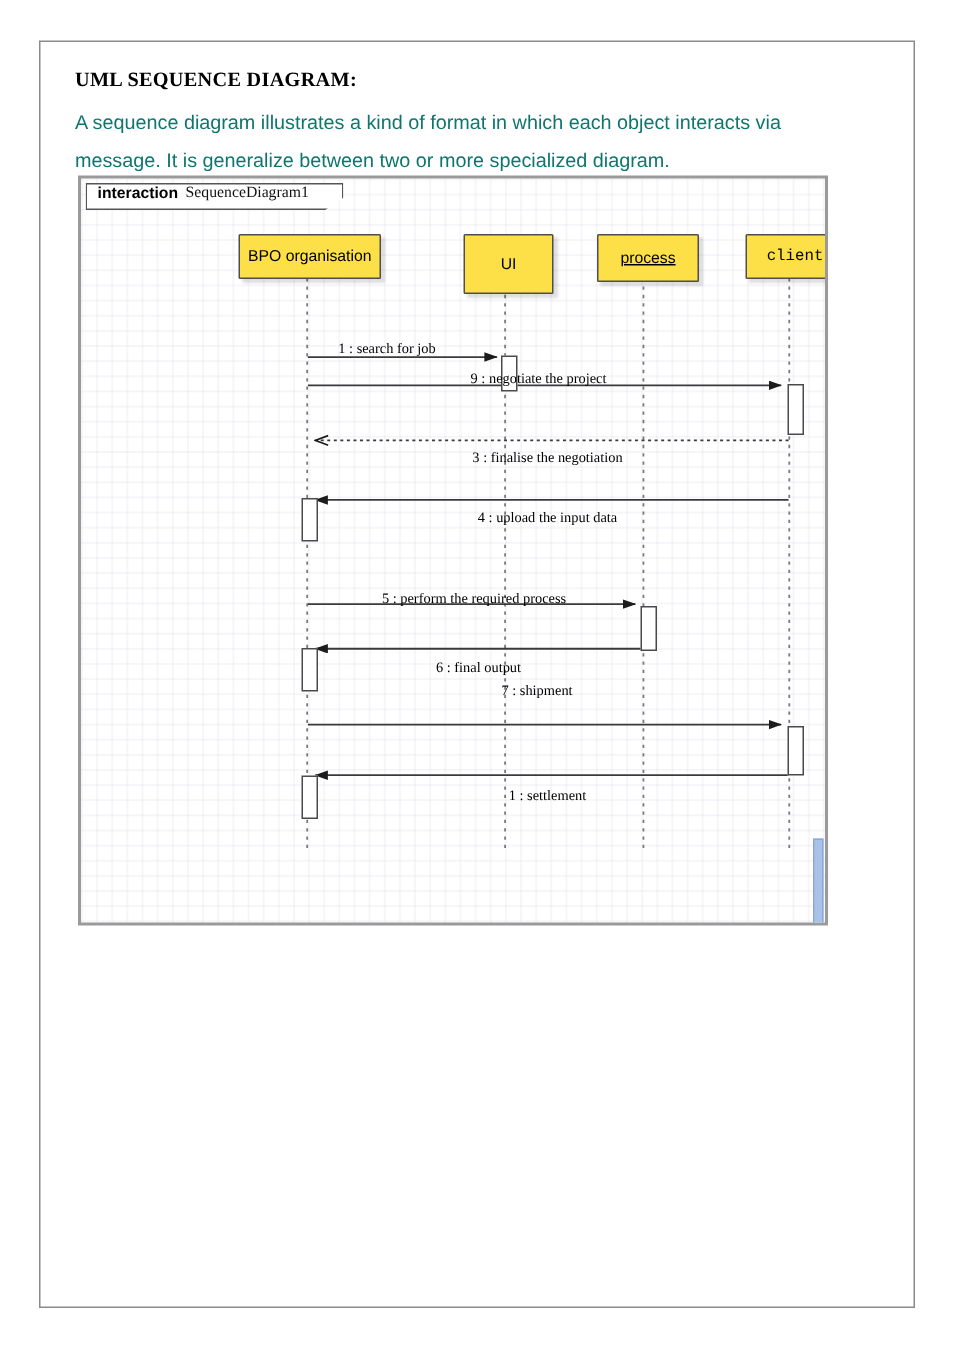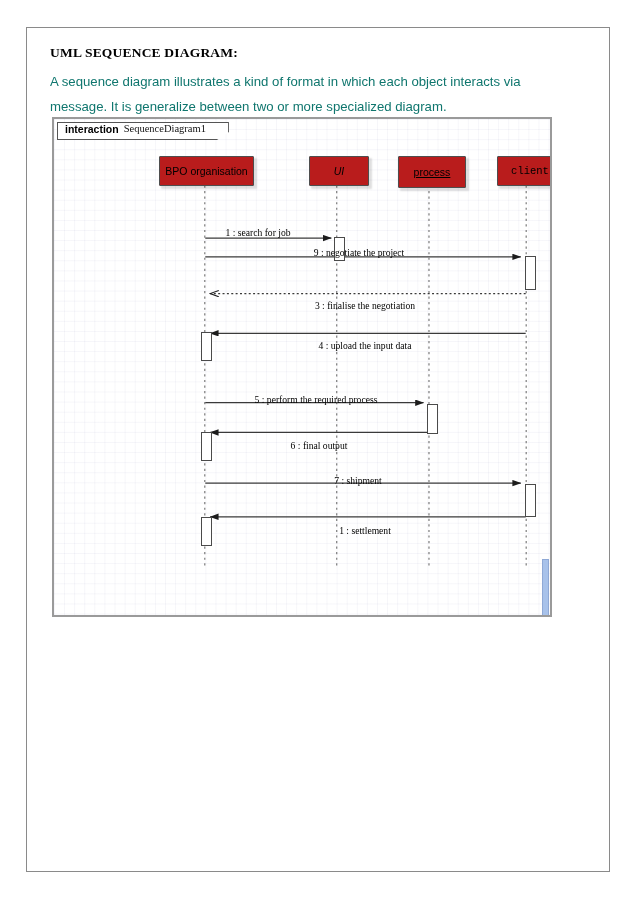--- a/index.html
+++ b/index.html
@@ -104,21 +104,21 @@
   }
   #frame-label .nm {
     font-family: "Liberation Serif", serif;
     font-size: 10.5px;
     color: #111111;
   }
 
   
   .lifeline-head {
     position: absolute;
-    background: #b91c1c;
+    background: #fde047;
     border: 1.4px solid #4e4e4e;
     box-sizing: border-box;
     display: flex;
     align-items: center;
     justify-content: center;
     font-family: "Liberation Sans", sans-serif;
     font-size: 10.5px;
     color: #000000;
     box-shadow: 2.5px 2.5px 2px rgba(0,0,0,0.13);
     border-radius: 1px;
@@ -175,21 +175,21 @@
 
   <div id="frame-label">
     <span class="kw">interaction</span>
     <span class="nm">SequenceDiagram1</span>
   </div>
 
   <div id="diagram-nodes">
       <div class="lifeline-head" style="left: 105px; top: 37px; width: 95px; height: 30px;">
         <span>BPO organisation</span>
       </div>
-      <div class="lifeline-head" style="left: 255px; top: 37px; width: 60px; height: 30px; font-style: italic;">
+      <div class="lifeline-head" style="left: 255px; top: 37px; width: 60px; height: 40px;">
         <span>UI</span>
       </div>
       <div class="lifeline-head" style="left: 344px; top: 37px; width: 68px; height: 32px; text-decoration: underline;">
         <span>process</span>
       </div>
       <div class="lifeline-head" style="left: 443px; top: 37px; width: 66px; height: 30px; font-family: Liberation Mono, monospace;">
         <span>client</span>
       </div>
       <div class="activation" style="left: 279.5px; top: 118px; height: 24px;"></div>
       <div class="activation" style="left: 470.5px; top: 137px; height: 34px;"></div>
@@ -197,21 +197,21 @@
       <div class="activation" style="left: 372.5px; top: 285px; height: 30px;"></div>
       <div class="activation" style="left: 146.5px; top: 313px; height: 29px;"></div>
       <div class="activation" style="left: 470.5px; top: 365px; height: 33px;"></div>
       <div class="activation" style="left: 146.5px; top: 398px; height: 29px;"></div>
       <div class="msg-label" style="left: 204px; top: 108px;">1 : search for job</div>
       <div class="msg-label" style="left: 305px; top: 128px;">9 : negotiate the project</div>
       <div class="msg-label" style="left: 311px; top: 181px;">3 : finalise the negotiation</div>
       <div class="msg-label" style="left: 311px; top: 221px;">4 : upload the input data</div>
       <div class="msg-label" style="left: 262px; top: 275px;">5 : perform the required process</div>
       <div class="msg-label" style="left: 265px; top: 321px; text-align: center;">6 : final output</div>
-      <div class="msg-label" style="left: 304px; top: 356px;">7 : shipment</div>
+      <div class="msg-label" style="left: 304px; top: 336px;">7 : shipment</div>
       <div class="msg-label" style="left: 311px; top: 406px;">1 : settlement</div>
     </div>
 
   <svg id="diagram-canvas" viewBox="0 0 500 500" preserveAspectRatio="none">
     <defs>
       <marker id="arrow-solid" markerWidth="9" markerHeight="9" refX="8.4" refY="3.2" orient="auto" markerUnits="userSpaceOnUse">
         <path d="M0,0 L9,3.2 L0,6.4 z" fill="#1c1c1c"></path>
       </marker>
       <marker id="arrow-open" markerWidth="10" markerHeight="10" refX="9.2" refY="3.6" orient="auto" markerUnits="userSpaceOnUse">
         <path d="M0.6,0.4 L9.4,3.6 L0.6,6.8" fill="none" stroke="#1c1c1c" stroke-width="1.1"></path>

